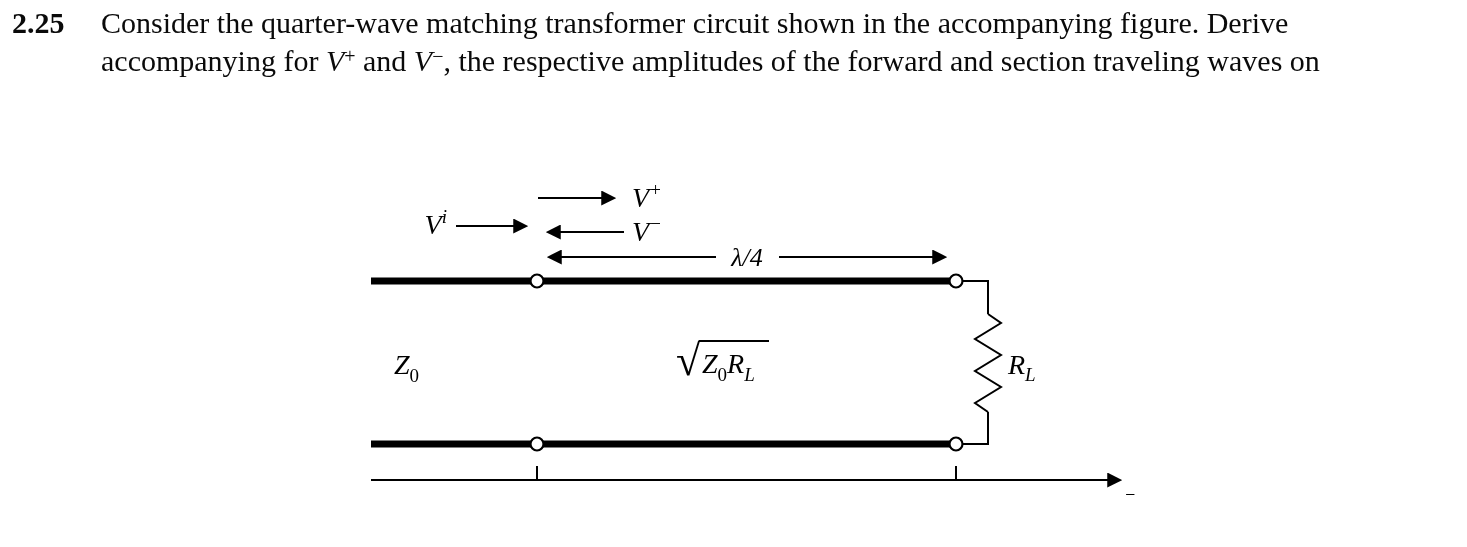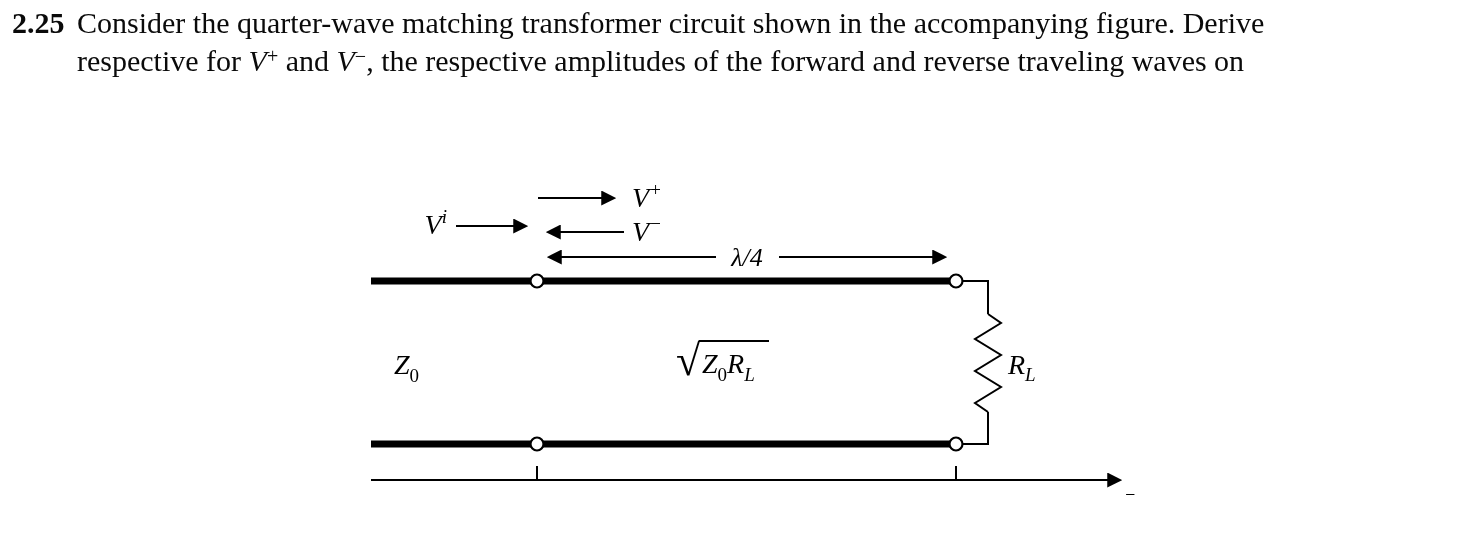--- a/index.html
+++ b/index.html
@@ -22,21 +22,21 @@
   #problem-number {
     flex: 0 0 65px;
     font-weight: bold;
     font-size: 30px;
     line-height: 38px;
   }
   #problem-text {
     font-size: 30px;
     line-height: 38px;
   }
-  .pline { white-space: nowrap; }
+  .pline { white-space: nowrap; margin-left: 24px; }
   .mvar { font-style: italic; }
   sup.msup {
     font-size: 20px;
     line-height: 0;
     vertical-align: 8px;
   }
   #diagram {
     position: absolute;
     left: 0;
     top: 0;
@@ -53,21 +53,21 @@
 </style>
 </head>
 <body>
 
 <div id="page">
 
   <div id="problem">
     <div id="problem-number">2.25</div>
     <div id="problem-text">
       <div class="pline"><span>Consider the quarter-wave matching transformer circuit shown in the accompanying figure. Derive</span></div>
-      <div class="pline"><span>respective for </span><span class="mvar">V</span><sup class="msup">+</sup><span> and </span><span class="mvar">V</span><sup class="msup">−</sup><span>, the respective amplitudes of the forward and reverse traveling waves on</span></div>
+      <div class="pline"><span>accompanying for </span><span class="mvar">V</span><sup class="msup">+</sup><span> and </span><span class="mvar">V</span><sup class="msup">−</sup><span>, the respective amplitudes of the forward and section traveling waves on</span></div>
     </div>
   </div>
 
   <svg id="diagram" viewBox="0 0 1467 547" width="1467" height="547" xmlns="http://www.w3.org/2000/svg">
     <defs>
       <marker id="arr" viewBox="0 0 10 10" refX="8.5" refY="5" markerWidth="7.5" markerHeight="7.5" orient="auto-start-reverse">
         <path d="M0,0 L10,5 L0,10 z" fill="#000"></path>
       </marker>
     </defs>
 

